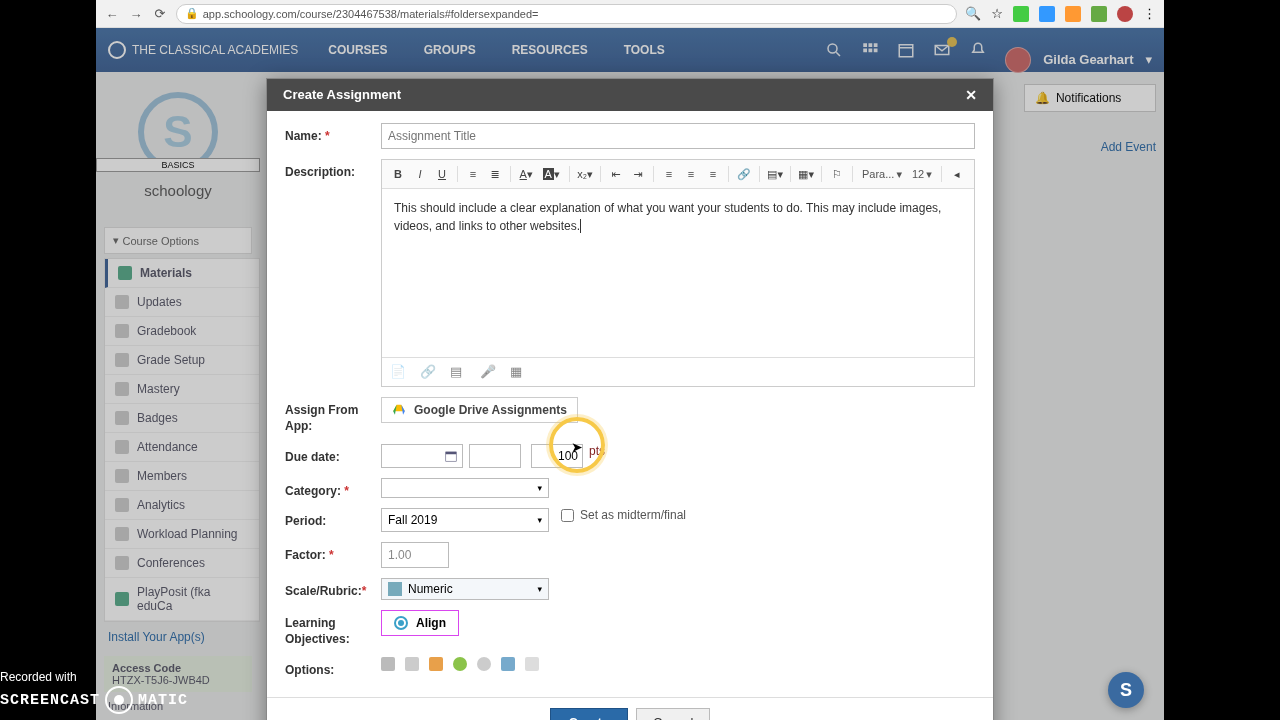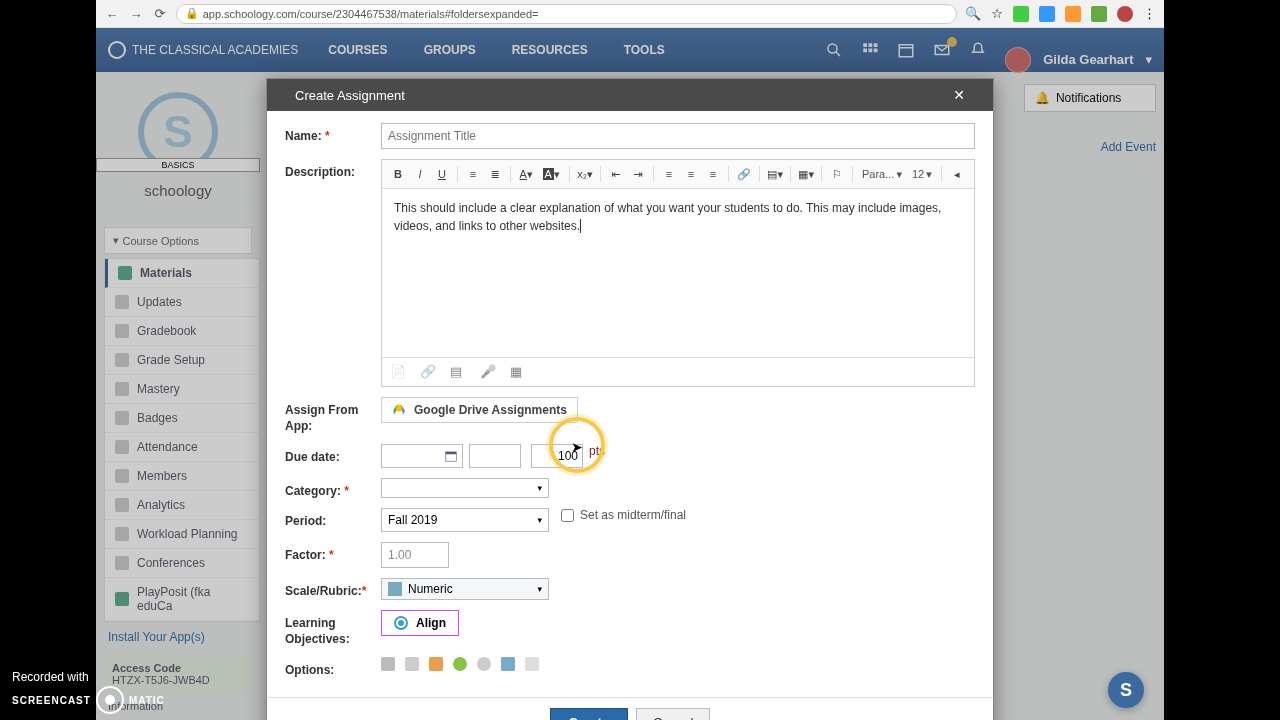--- a/index.html
+++ b/index.html
@@ -35,21 +35,21 @@
 .side-icon.checked { background: #5a8; }
 .install-link { color: #2a6aa8; font-size: 12px; padding: 8px 12px; }
 .access-box { background: #e6efe0; margin: 4px 8px; padding: 6px 8px; font-size: 11px; color: #556; }
 .main-col { flex: 1; padding: 12px 0 0 0; position:relative;}
 .right-col { width: 148px; padding: 12px 8px; }
 .notif-btn { background: #fff; border: 1px solid #ccc; padding: 6px 10px; font-size: 12px; display: flex; align-items: center; gap: 6px; }
 .add-event { color: #2a6aa8; font-size: 12px; text-align: right; margin-top: 28px; }
 
 .modal-overlay { position: absolute; left: 0; top: 0; right: 0; bottom: 0; background: rgba(50,50,50,.25); display: flex; justify-content: center; }
 .modal { position: absolute; top: 50px; width: 728px; background: #fff; border: 1px solid #888; box-shadow: 0 4px 20px rgba(0,0,0,.4); }
-.modal-header { background: #4a4a4a; color: #fff; padding: 8px 28px; font-size: 13px; font-weight: normal; display: flex; align-items: flex-end; }
+.modal-header { background: #4a4a4a; color: #fff; padding: 8px 16px; font-size: 13px; font-weight: bold; display: flex; align-items: flex-start; }
 .modal-close { margin-left: auto; cursor: pointer; font-size: 14px; }
 .modal-body { padding: 12px 18px 10px; }
 .form-row { display: flex; align-items: flex-start; margin-bottom: 10px; }
 .form-label { width: 96px; font-size: 12px; color: #333; font-weight: bold; padding-top: 6px; }
 .req { color: #c33; }
 .text-input { flex: 1; border: 1px solid #bbb; padding: 5px 6px; font-size: 12px; color: #888; }
 .editor-wrap { flex: 1; border: 1px solid #ccc; }
 .editor-toolbar { border-bottom: 1px solid #ddd; padding: 4px 6px; display: flex; align-items: center; gap: 2px; background: #fafafa; }
 .tb-btn { width: 20px; height: 20px; display: flex; align-items: center; justify-content: center; font-size: 11px; color: #444; cursor: pointer; border-radius:2px;}
 .tb-sep { width: 1px; height: 16px; background: #ddd; margin: 0 3px; }
@@ -75,23 +75,23 @@
 .opts-icons { display: flex; gap: 10px; align-items: center; }
 .opt-ico { width: 14px; height: 14px; border-radius: 2px; }
 .chk-row { display: flex; align-items: center; gap: 6px; font-size: 12px; color: #555; margin-left: 12px;}
 .modal-footer { border-top: 1px solid #ddd; padding: 10px 14px; display: flex; justify-content: center; gap: 8px; }
 .btn-primary { background: #2a6aa8; color: #fff; border: 1px solid #1f5286; padding: 6px 18px; font-size: 13px; font-weight: bold; cursor: pointer; }
 .btn-secondary { background: #f0f0f0; color: #333; border: 1px solid #bbb; padding: 6px 16px; font-size: 13px; cursor: pointer; }
 
 .highlight-circle { position: absolute; width: 56px; height: 56px; border: 4px solid #f7c948; border-radius: 50%; box-shadow: 0 0 0 3px rgba(247,201,72,.3); pointer-events: none; z-index: 100; }
 .cursor-arrow { position: absolute; font-size: 14px; color: #000; z-index: 101; pointer-events:none;}
 
-.watermark { position: absolute; left: 12px; bottom: 4px; color: #fff; font-size: 12px; z-index: 200;}
+.watermark { position: absolute; left: 0; bottom: 4px; color: #fff; font-size: 12px; z-index: 200;}
 .watermark-logo { width: 210px; height: 32px; display:flex; align-items:center; gap:4px;}
-.som-text { font-weight:bold; letter-spacing:1px; font-size:10px;}
+.som-text { font-weight:bold; letter-spacing:1px; font-size:15px;font-family:Liberation Mono, monospace;}
 .floating-s { position: absolute; right: 20px; bottom: 12px; width: 36px; height: 36px; background: #3a6aa0; border-radius: 50%; color:#fff; display:flex; align-items:center; justify-content:center; font-weight:bold; font-size:18px; box-shadow:0 2px 8px rgba(0,0,0,.3); z-index:150;}
 </style>
 </head>
 <body>
 
 <div class="browser-frame">
   <div class="browser-bar">
     <div class="nav-arrow">←</div>
     <div class="nav-arrow">→</div>
     <div class="nav-arrow">⟳</div>

